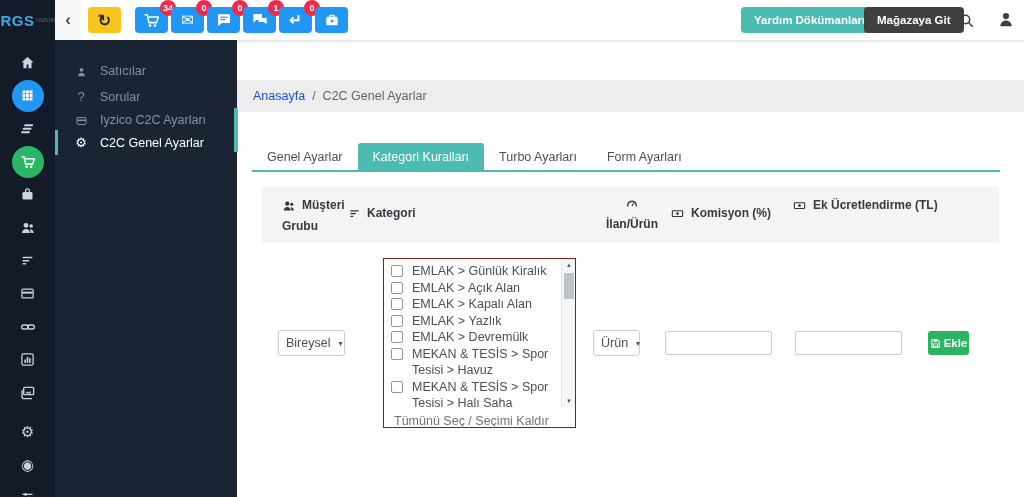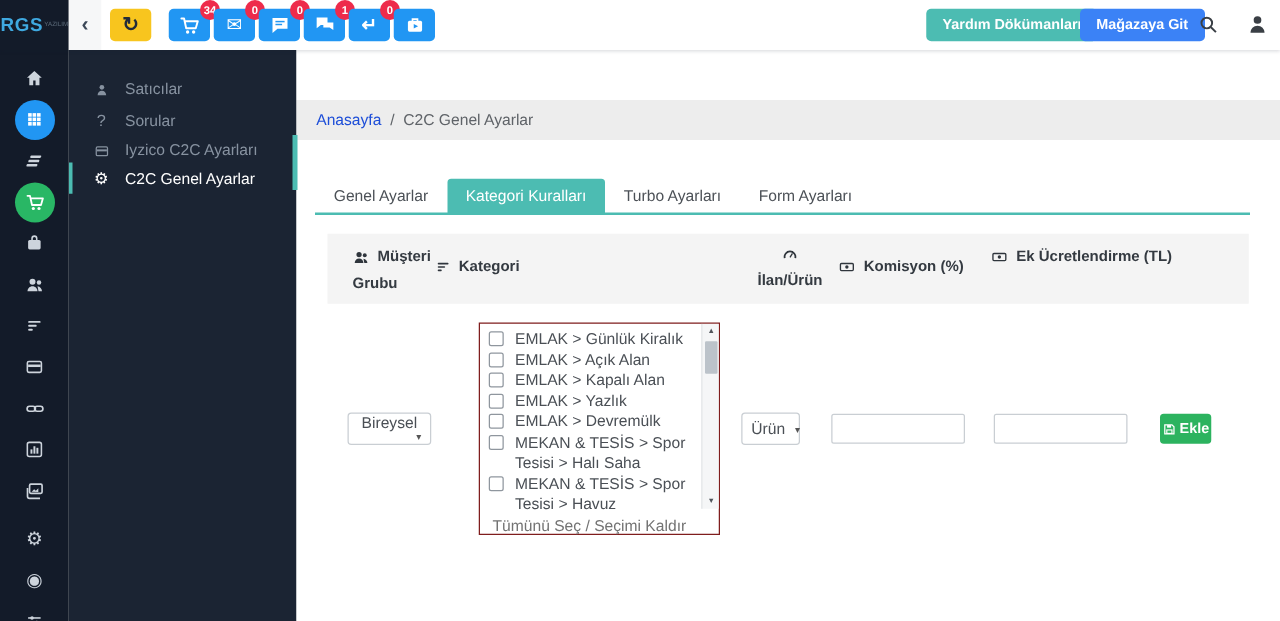--- a/index.html
+++ b/index.html
@@ -20,21 +20,21 @@
   .tb-btn { position:absolute; top:7px; width:33px; height:26px; border:none; border-radius:4px;
             color:#fff; cursor:pointer; display:flex; align-items:center; justify-content:center; }
   .tb-yellow { background:#f8c51e; color:#222c39; font-size:16px; font-weight:bold; }
   .tb-blue { background:#2196f3; }
   .badge { position:absolute; top:-7px; right:-8px; min-width:16px; height:16px; border-radius:8px;
            background:#ee2b4b; color:#fff; font-size:9px; font-weight:bold; line-height:16px;
            text-align:center; padding:0 3px; }
   .top-right-btn { position:absolute; top:7px; height:26px; border:none; border-radius:4px; color:#fff;
                    font-family:"Liberation Sans", sans-serif; font-size:11.5px; font-weight:bold;
                    padding:0 13px; cursor:pointer; }
-  .teal { background:#4cbcb2; } .blue { background:#3b82f6; }
+  .teal { background:#4cbcb2; } .blue { background:#404040; }
   .top-ico { position:absolute; top:11px; color:#3a3f45; cursor:pointer; }
 
   
   .rail { position:absolute; left:0; top:40px; width:55px; height:457px; background:#131b29; z-index:20;
           display:flex; flex-direction:column; align-items:center; padding-top:6px; }
   .rail-item { width:55px; height:33px; display:flex; align-items:center; justify-content:center;
                color:#cdd4dc; cursor:pointer; flex:0 0 33px; }
   .rail-circle { width:32px; height:32px; border-radius:50%; display:flex; align-items:center;
                  justify-content:center; color:#fff; }
   .c-blue { background:#2196f3; } .c-green { background:#29b765; }
@@ -69,21 +69,21 @@
   .hc1 { left:20px; top:8px; width:66px; }
   .hc2 { left:86px; top:16px; width:140px; }
   .hc3 { left:330px; top:6px; width:80px; text-align:center; }
   .hc4 { left:408px; top:16px; width:160px; }
   .hc5 { left:530px; top:8px; width:170px; }
 
   
   .sel { position:absolute; height:26px; border:1px solid #c9ced3; border-radius:3px; background:#fff;
          font-size:12.5px; color:#4a4f55; display:flex; align-items:center; padding:0 7px; cursor:pointer; }
   .sel .caret { margin-left:auto; font-size:8px; color:#555; padding-left:8px; }
-  .group-sel { left:41px; top:290px; width:67px;flex-direction:column; }
+  .group-sel { left:41px; top:290px; width:67px; }
   .type-sel { left:356px; top:290px; width:47px; }
   .txt-input { position:absolute; top:291px; width:107px; height:24px; border:1px solid #c9ced3;
                border-radius:2px; font-size:12.5px; padding:0 6px; color:#333; outline:none; }
   .in1 { left:428px; } .in2 { left:558px; }
   .add-btn { position:absolute; left:691px; top:291px; width:41px; height:24px; background:#2cb35f;
              border:none; border-radius:3px; color:#fff; font-size:11.5px; font-weight:bold;
              cursor:pointer; display:flex; align-items:center; justify-content:center; gap:3px;
              font-family:"Liberation Sans", sans-serif; }
 
   .listbox { position:absolute; left:138px; top:218px; width:193px; height:170px;
@@ -422,22 +422,22 @@
     <span class="caret">▾</span>
   </div>
 
   <div class="listbox">
     <div class="list-inner">
       <div class="cat-item"><span class="cbox"></span><span>EMLAK &gt; Günlük Kiralık</span></div>
       <div class="cat-item"><span class="cbox"></span><span>EMLAK &gt; Açık Alan</span></div>
       <div class="cat-item"><span class="cbox"></span><span>EMLAK &gt; Kapalı Alan</span></div>
       <div class="cat-item"><span class="cbox"></span><span>EMLAK &gt; Yazlık</span></div>
       <div class="cat-item"><span class="cbox"></span><span>EMLAK &gt; Devremülk</span></div>
+      <div class="cat-item"><span class="cbox"></span><span>MEKAN &amp; TESİS &gt; Spor Tesisi &gt; Havuz</span></div>
       <div class="cat-item"><span class="cbox"></span><span>MEKAN &amp; TESİS &gt; Spor Tesisi &gt; Halı Saha</span></div>
-      <div class="cat-item"><span class="cbox"></span><span>MEKAN &amp; TESİS &gt; Spor Tesisi &gt; Havuz</span></div>
     </div>
     <div class="lb-scroll">
       <div class="lb-arrow lb-up">▲</div>
       <div class="lb-thumb"></div>
       <div class="lb-arrow lb-down">▼</div>
     </div>
   </div>
   <div class="select-all">Tümünü Seç / Seçimi Kaldır</div>
 
   <div class="sel type-sel">

